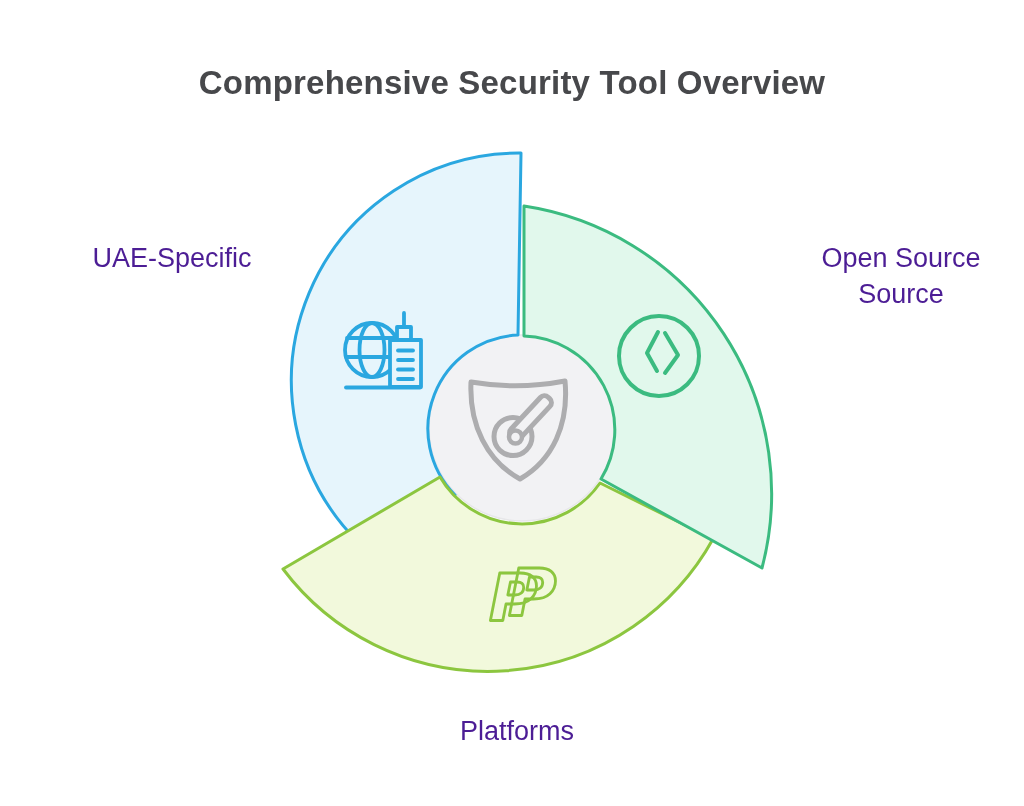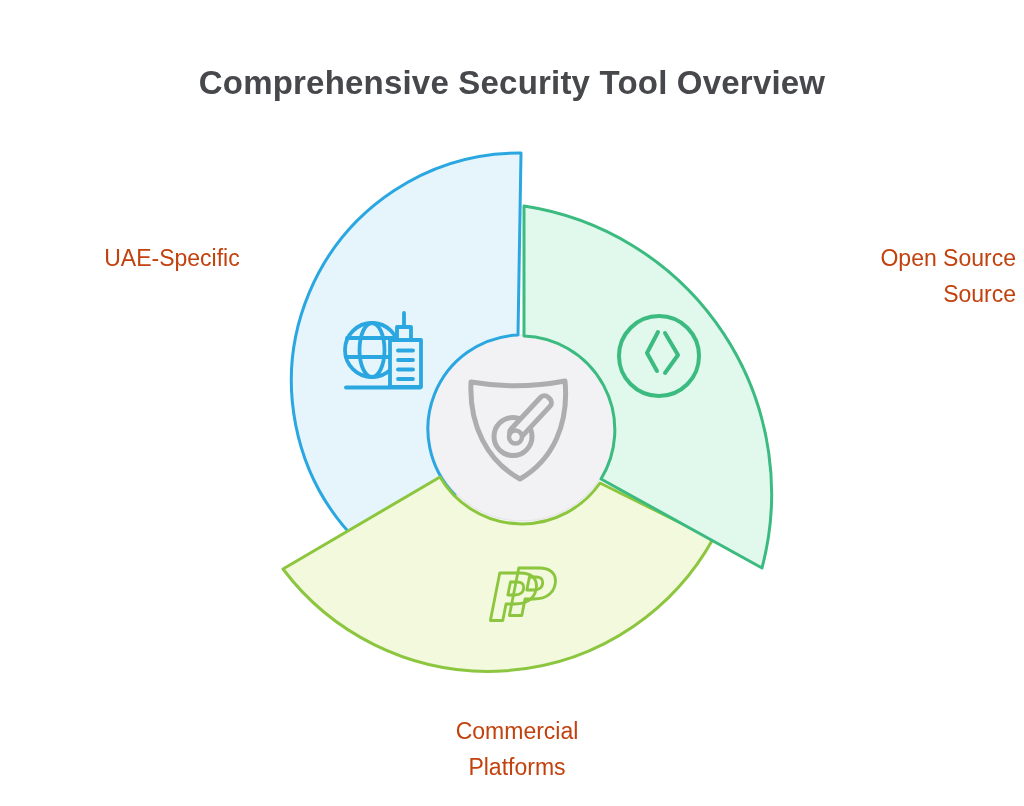--- a/index.html
+++ b/index.html
@@ -12,25 +12,25 @@
   .stage{position:absolute;inset:0;}
   .title{
     position:absolute;top:48px;left:0;width:1024px;
     text-align:center;
     font-size:33px;font-weight:700;color:#47484B;
     letter-spacing:0.2px;
     margin-top:16px;
   }
   .seg-label{
     position:absolute;
-    font-size:23px;line-height:36px;color:#c2410c;
+    font-size:27px;line-height:36px;color:#4c1d95;
   }
   .seg-label span{display:block;}
   .label-uae{left:32px;top:240px;width:280px;text-align:center;}
-  .label-open{left:786px;top:240px;width:230px;text-align:right;}
+  .label-open{left:786px;top:240px;width:230px;text-align:center;}
   .label-commercial{left:392px;top:713px;width:250px;text-align:center;}
   svg{position:absolute;inset:0;}
   .pp-glyph{
     font-family:"DejaVu Sans", sans-serif;
     font-weight:bold;font-style:italic;
     font-size:66px;
   }
 </style>
 </head>
 <body>
@@ -86,17 +86,16 @@
   <div class="seg-label label-uae">
     <span>UAE-Specific</span>
   </div>
 
   <div class="seg-label label-open">
     <span>Open Source</span>
     <span>Source</span>
   </div>
 
   <div class="seg-label label-commercial">
-    <span>Commercial</span>
     <span>Platforms</span>
   </div>
 
 </div>
 
 </body></html>

